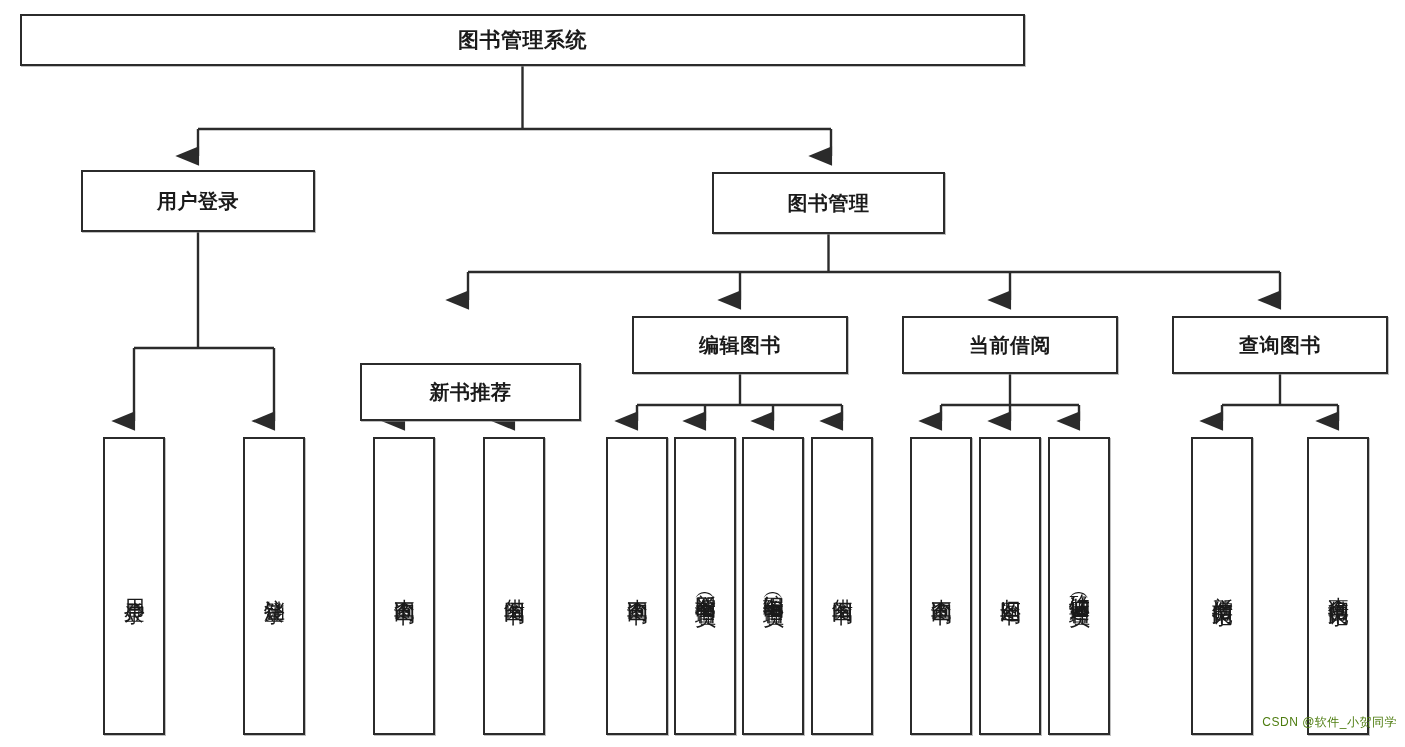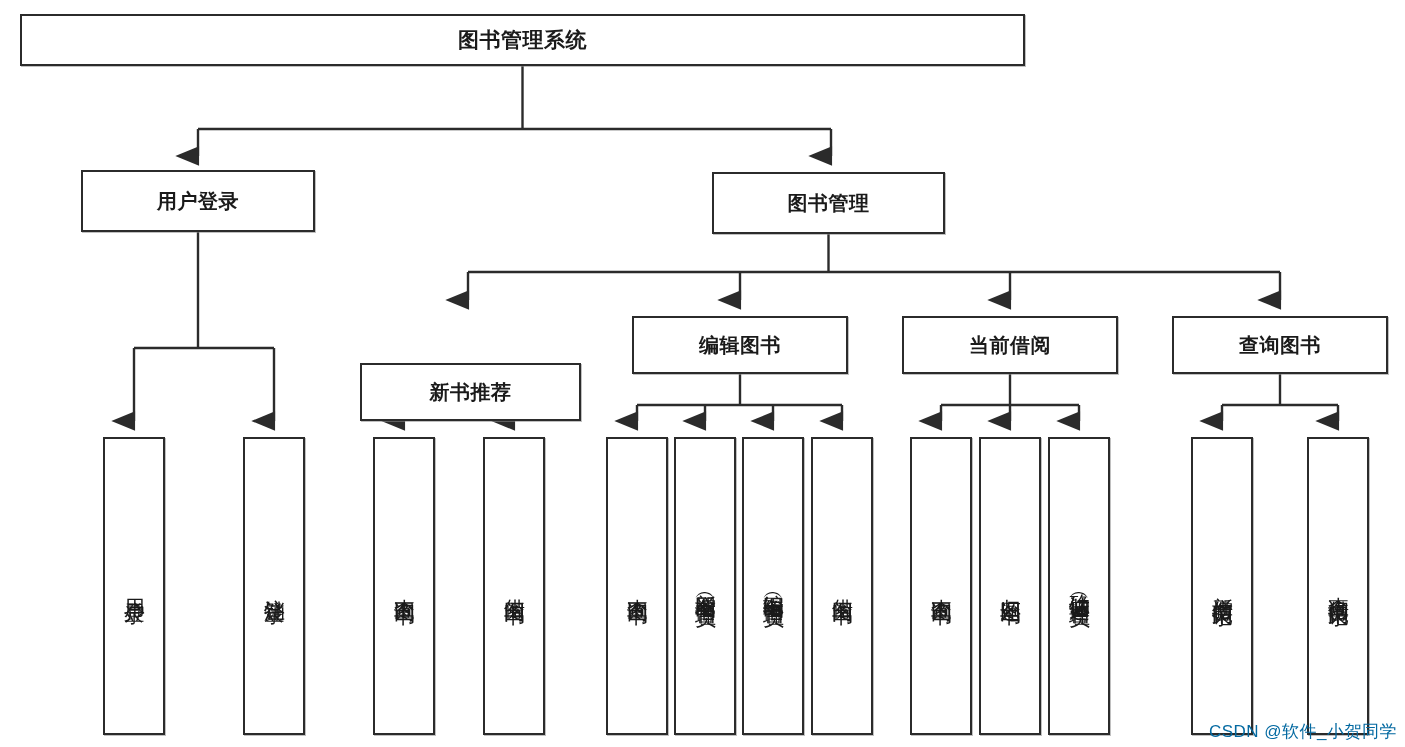--- a/index.html
+++ b/index.html
@@ -62,23 +62,23 @@
     text-orientation: upright;
     font-size: 21px;
     line-height: 1.28;
     letter-spacing: 2px;
     white-space: nowrap;
     max-height: 100%;
   }
   #watermark {
     position: absolute;
     right: 8px;
-    bottom: 4px;
-    font-size: 17px;
-    color: #0369a1;
+    bottom: 16px;
+    font-size: 12px;
+    color: #4d7c0f;
     white-space: nowrap;
     letter-spacing: 0.5px;
   }
 </style>
 </head>
 <body>
 
 <div id="canvas">
 
   <svg id="edges" viewBox="0 0 1405 747" width="1405" height="747" xmlns="http://www.w3.org/2000/svg">

